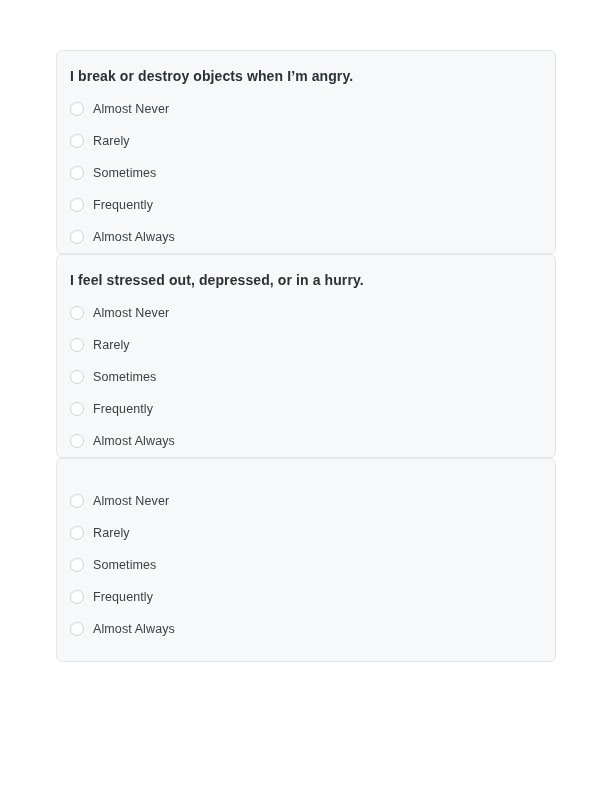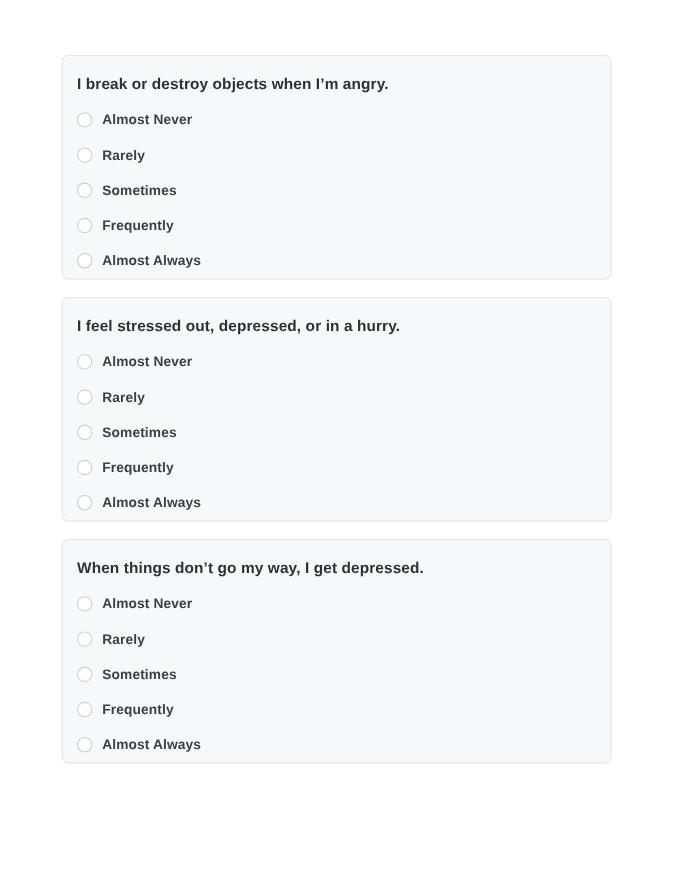--- a/index.html
+++ b/index.html
@@ -15,21 +15,20 @@
     background: #ffffff;
     overflow: hidden;
   }
   .cards {
     position: absolute;
     top: 50px;
     left: 56px;
     width: 500px;
     display: flex;
     flex-direction: column;
-    gap: 16px;
   }
   .question-card {
     box-sizing: border-box;
     width: 500px;
     height: 204px;
     background: #f7f8fa;
     border: 1px solid #e4e6e9;
     border-radius: 6px;
     padding: 17px 14px 10px 13px;
   }
@@ -54,21 +53,21 @@
     width: 14px;
     height: 14px;
     border: 1.5px solid #ccd2d8;
     border-radius: 50%;
     background: #ffffff;
     flex: 0 0 auto;
   }
   .option-label {
     margin-left: 9px;
     font-size: 12.5px;
-    font-weight: 700;
+    font-weight: 400;
     color: #3a3f45;
     letter-spacing: 0.1px;
     text-align: center;
   }
 </style>
 </head>
 <body>
 
 <div class="page">
   <div class="cards">
@@ -119,21 +118,20 @@
           <span class="option-label">Frequently</span>
         </div>
         <div class="option-row">
           <span class="radio"></span>
           <span class="option-label">Almost Always</span>
         </div>
       </div>
     </div>
 
     <div class="question-card">
-      <div class="question-title">When things don’t go my way, I get depressed.</div>
       <div class="options">
         <div class="option-row">
           <span class="radio"></span>
           <span class="option-label">Almost Never</span>
         </div>
         <div class="option-row">
           <span class="radio"></span>
           <span class="option-label">Rarely</span>
         </div>
         <div class="option-row">

